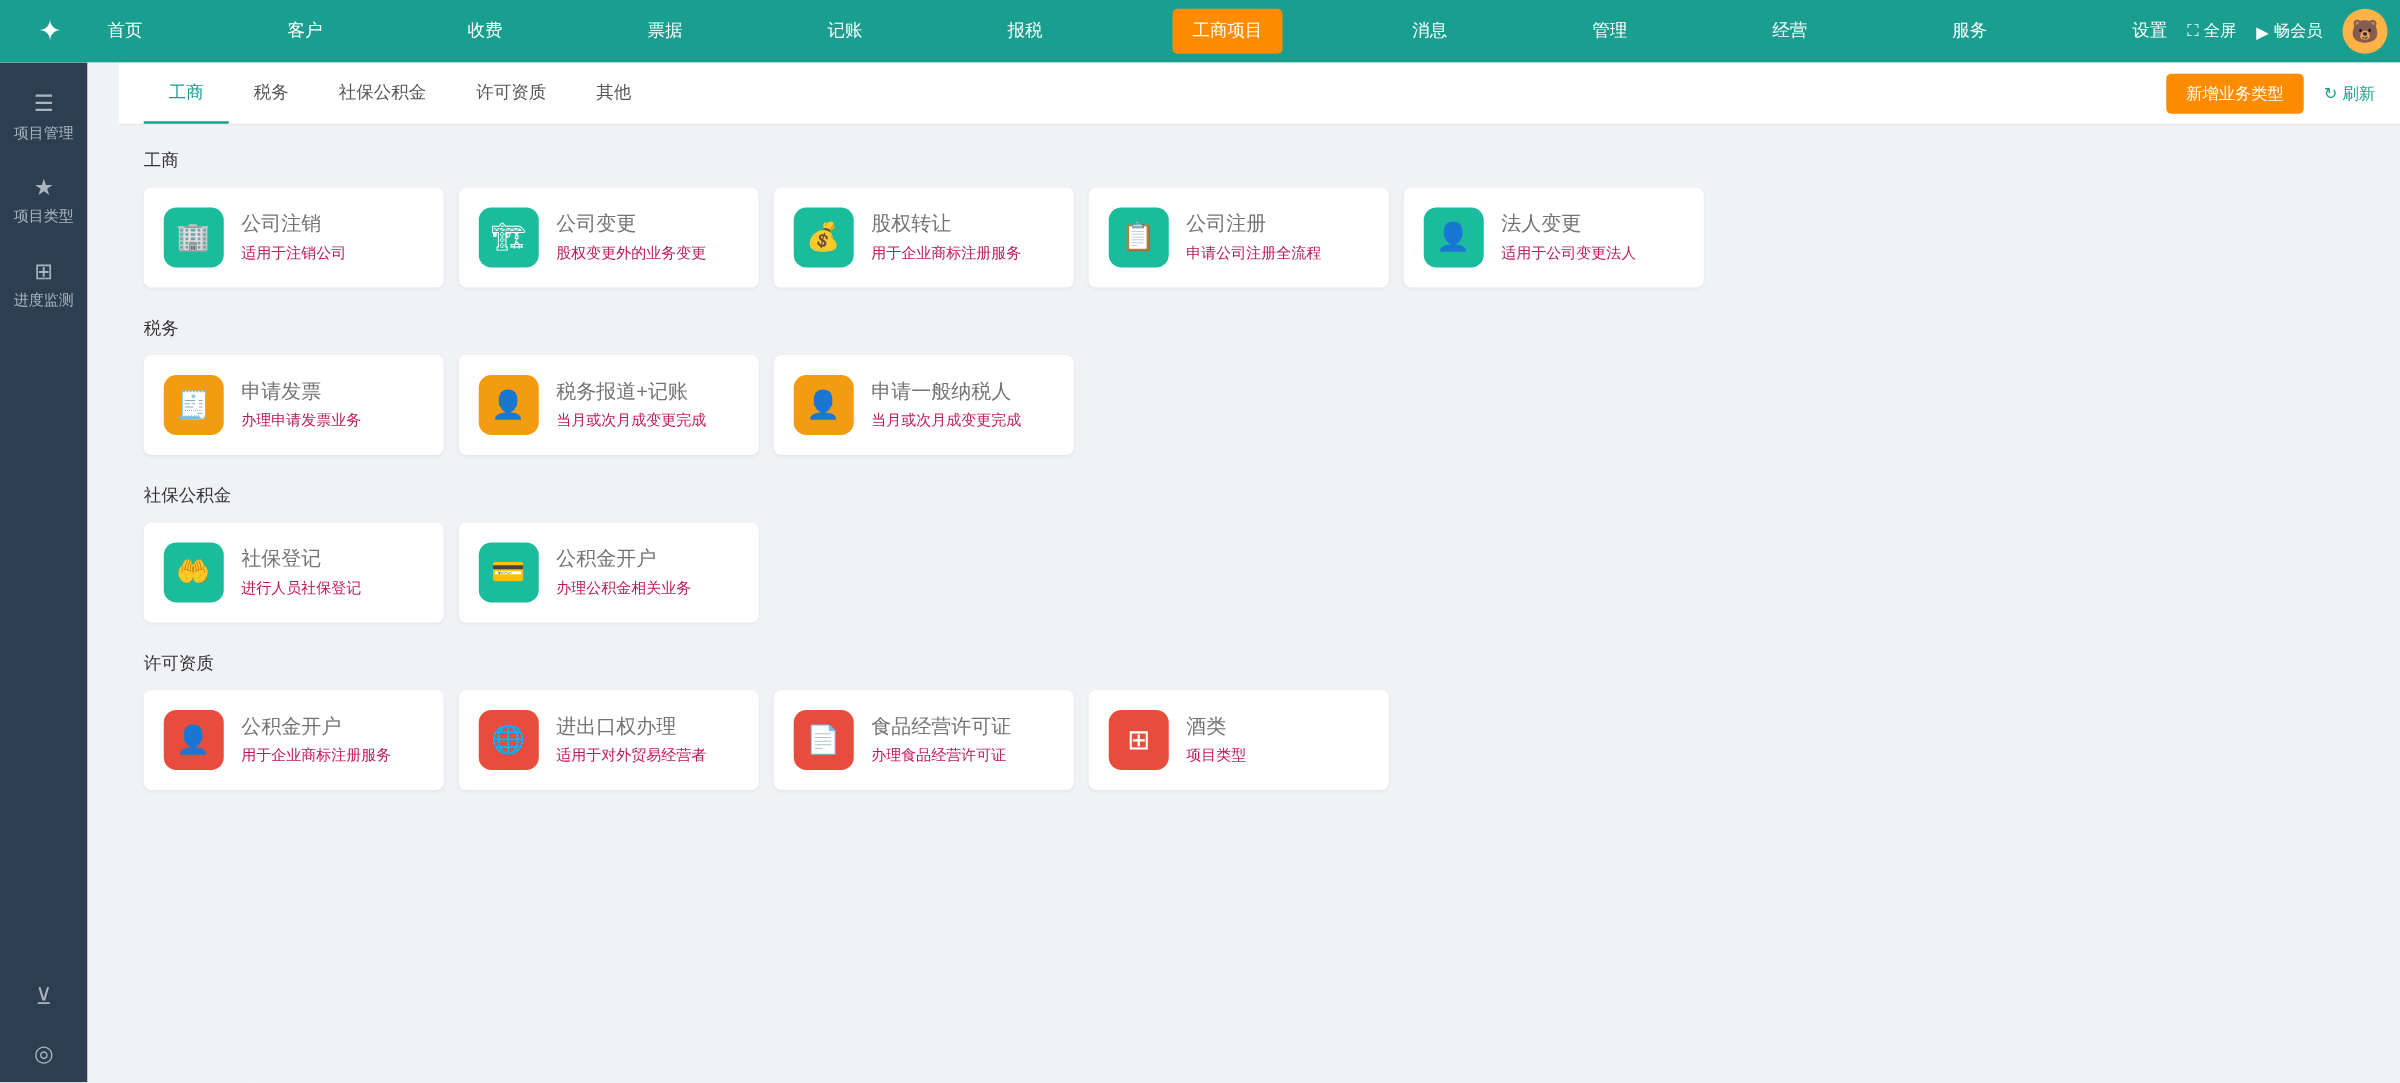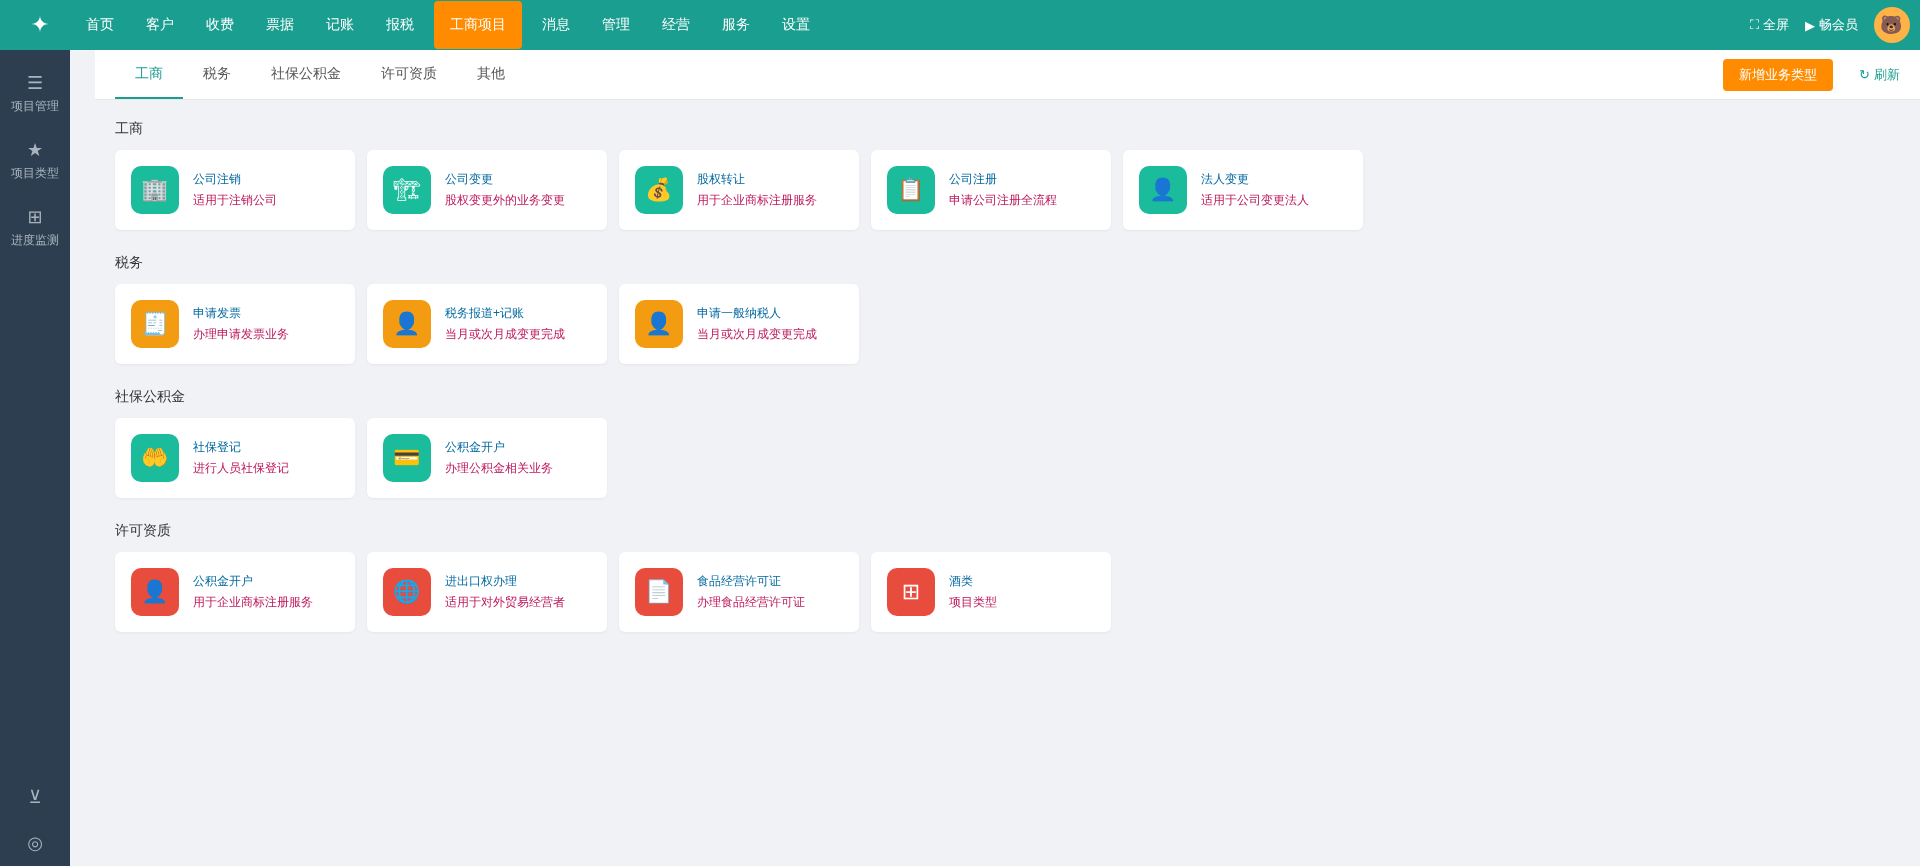--- a/index.html
+++ b/index.html
@@ -21,36 +21,37 @@
       justify-content: center;
     }
     .logo-icon {
       color: white;
       font-size: 22px;
     }
     .nav-items {
       display: flex;
       align-items: center;
       flex: 1;
+      justify-content: space-between;
     }
     .nav-item {
       color: white;
       padding: 0 16px;
       height: 50px;
       display: flex;
       align-items: center;
       cursor: pointer;
       font-size: 14px;
       white-space: nowrap;
     }
     .nav-item.active {
       background: #ff8c00;
       border-radius: 4px;
       margin: 0 4px;
-      height: 48px;
+      height: 36px;
     }
     .nav-right {
       display: flex;
       align-items: center;
       gap: 16px;
       color: white;
       font-size: 13px;
     }
     .nav-right-item {
       display: flex;
@@ -148,21 +149,21 @@
       white-space: nowrap;
     }
     .tab.active {
       color: #1a9e8f;
       border-bottom: 2px solid #1a9e8f;
       font-weight: 500;
     }
     .tab-actions {
       display: flex;
       align-items: center;
-      gap: 26px;
+      gap: 16px;
     }
     .btn-add-type {
       background: #ff8c00;
       color: white;
       border: none;
       padding: 7px 16px;
       border-radius: 4px;
       cursor: pointer;
       font-size: 13px;
     }
@@ -217,22 +218,22 @@
       display: flex;
       align-items: center;
       justify-content: center;
       font-size: 22px;
       color: white;
       flex-shrink: 0;
     }
 
     .card-text {}
     .card-title {
-      font-size: 12px;
-      color: #0369a1;
+      font-size: 16px;
+      color: #737373;
       font-weight: 500;
       margin-bottom: 4px;
     }
     .card-desc {
       font-size: 12px;
       color: #be185d;
     }
 
     
     .page-content::-webkit-scrollbar { width: 8px; }

